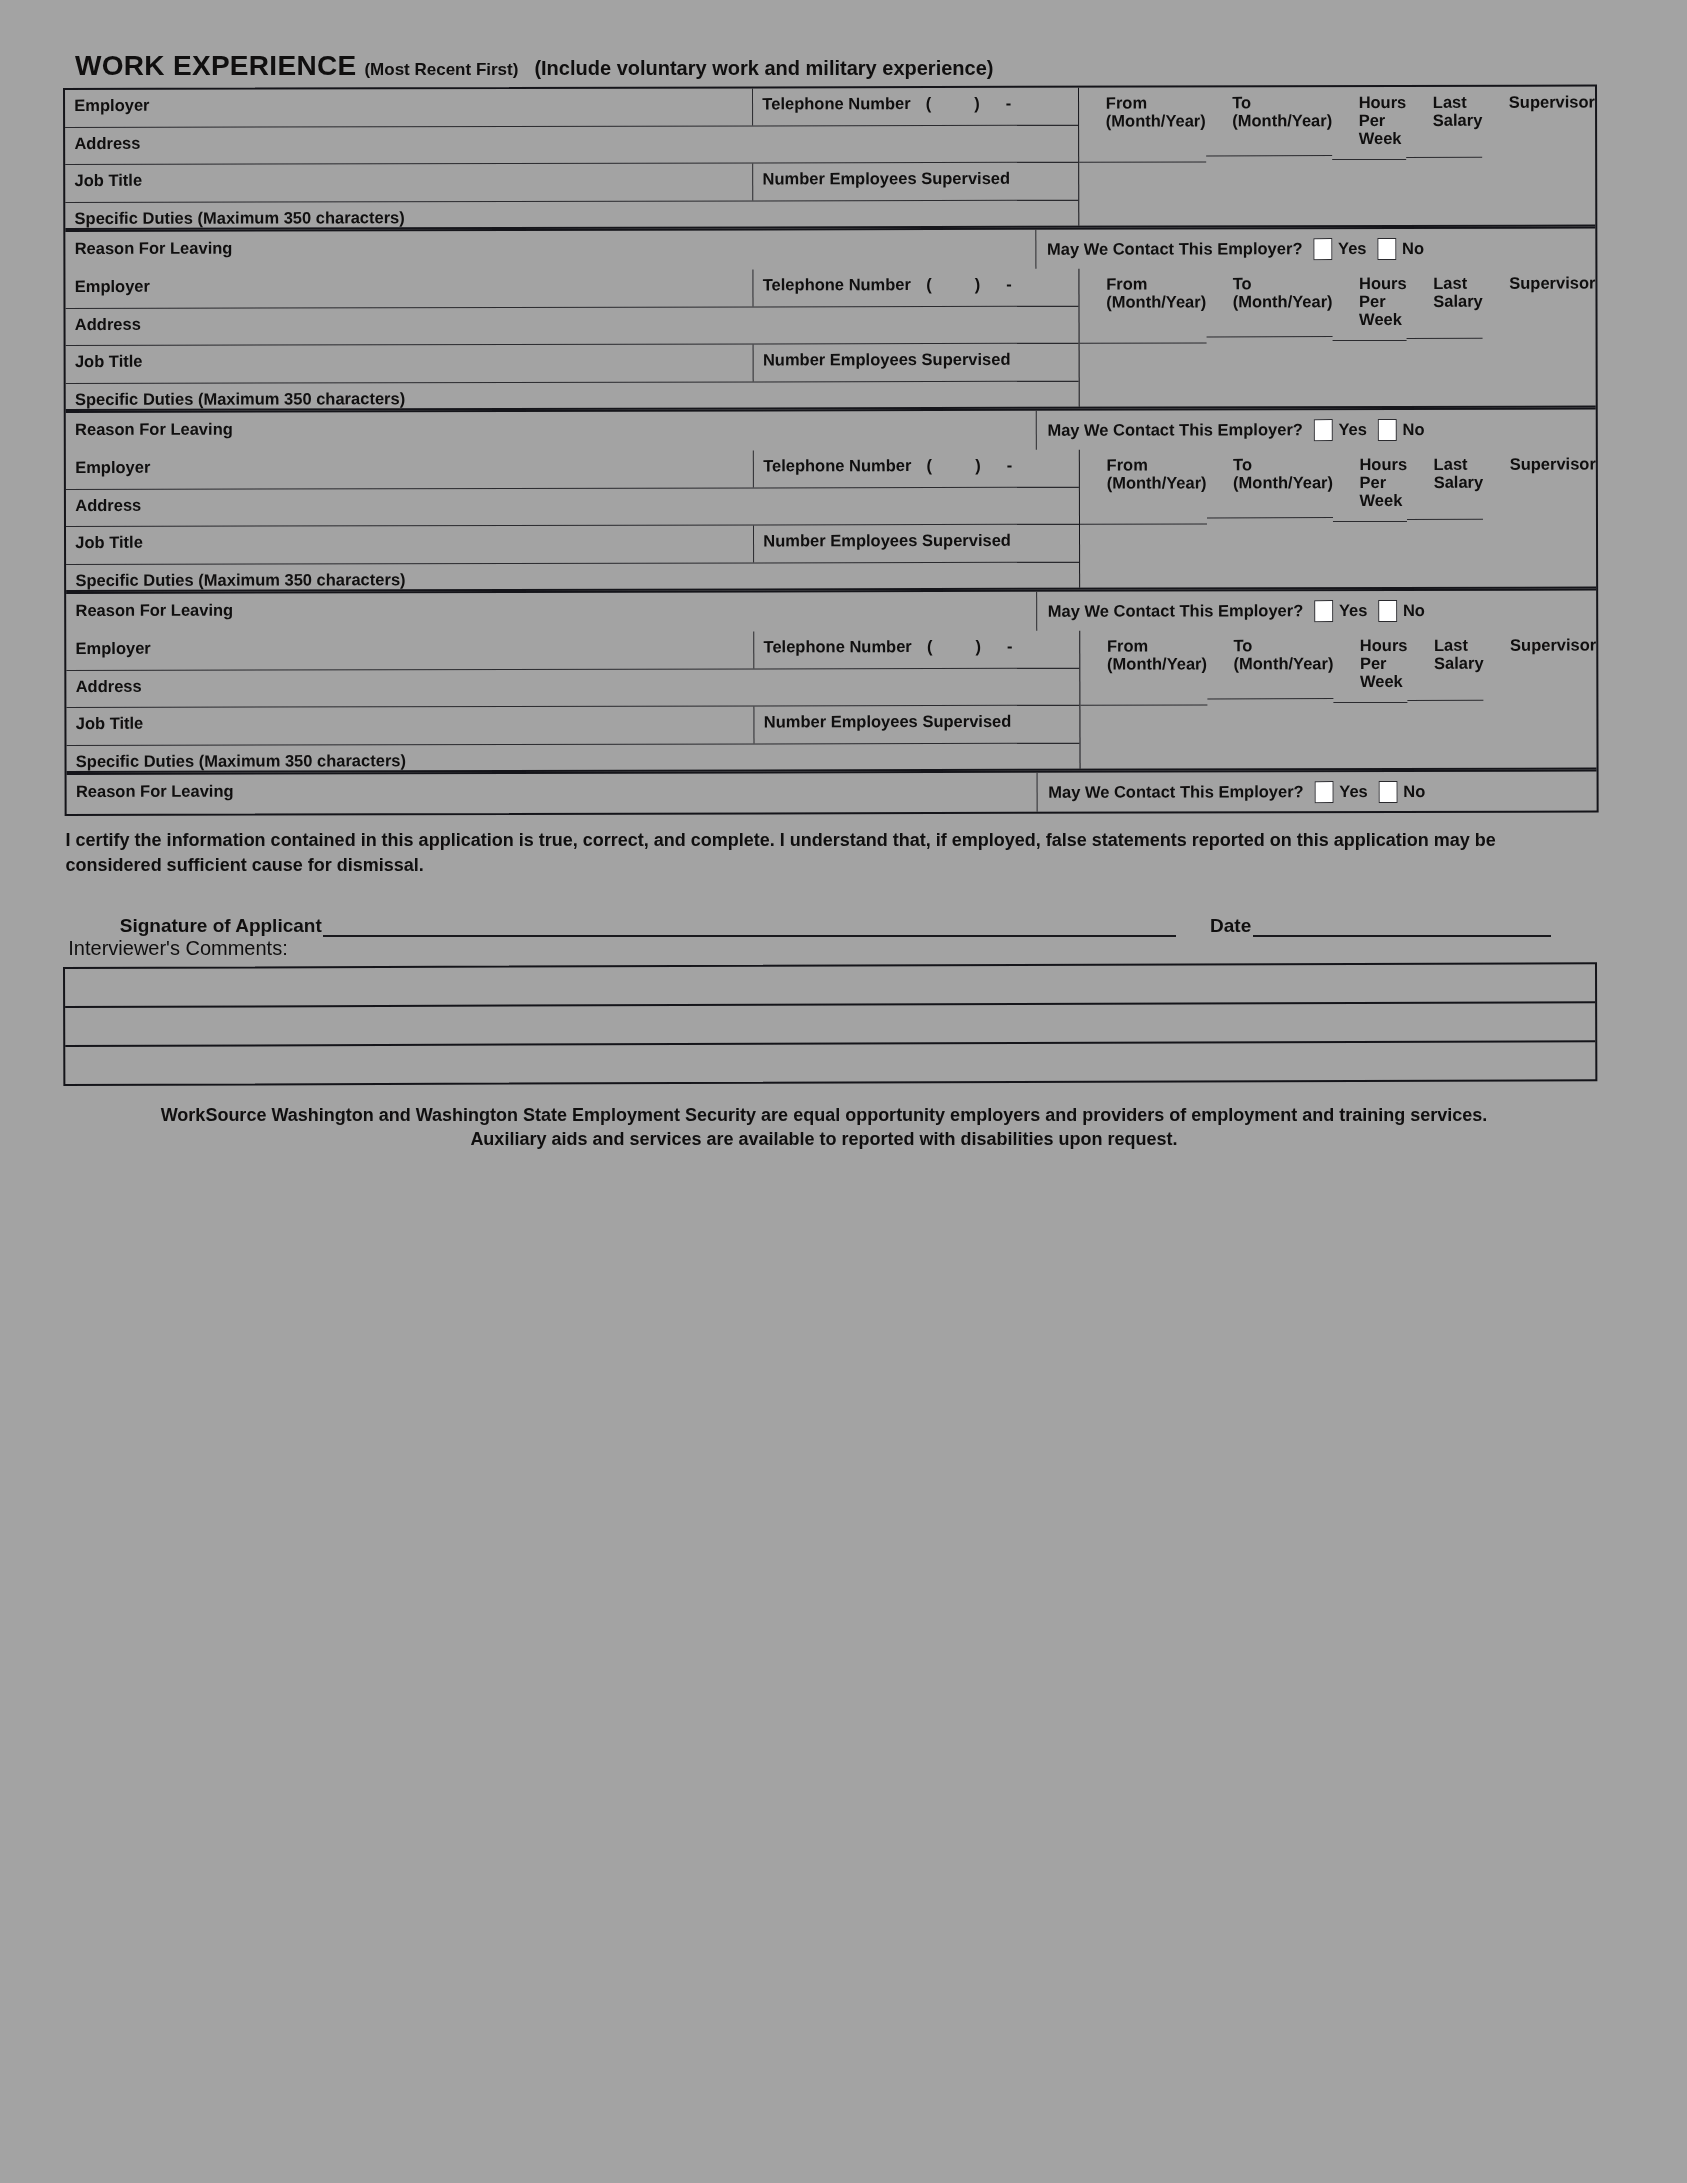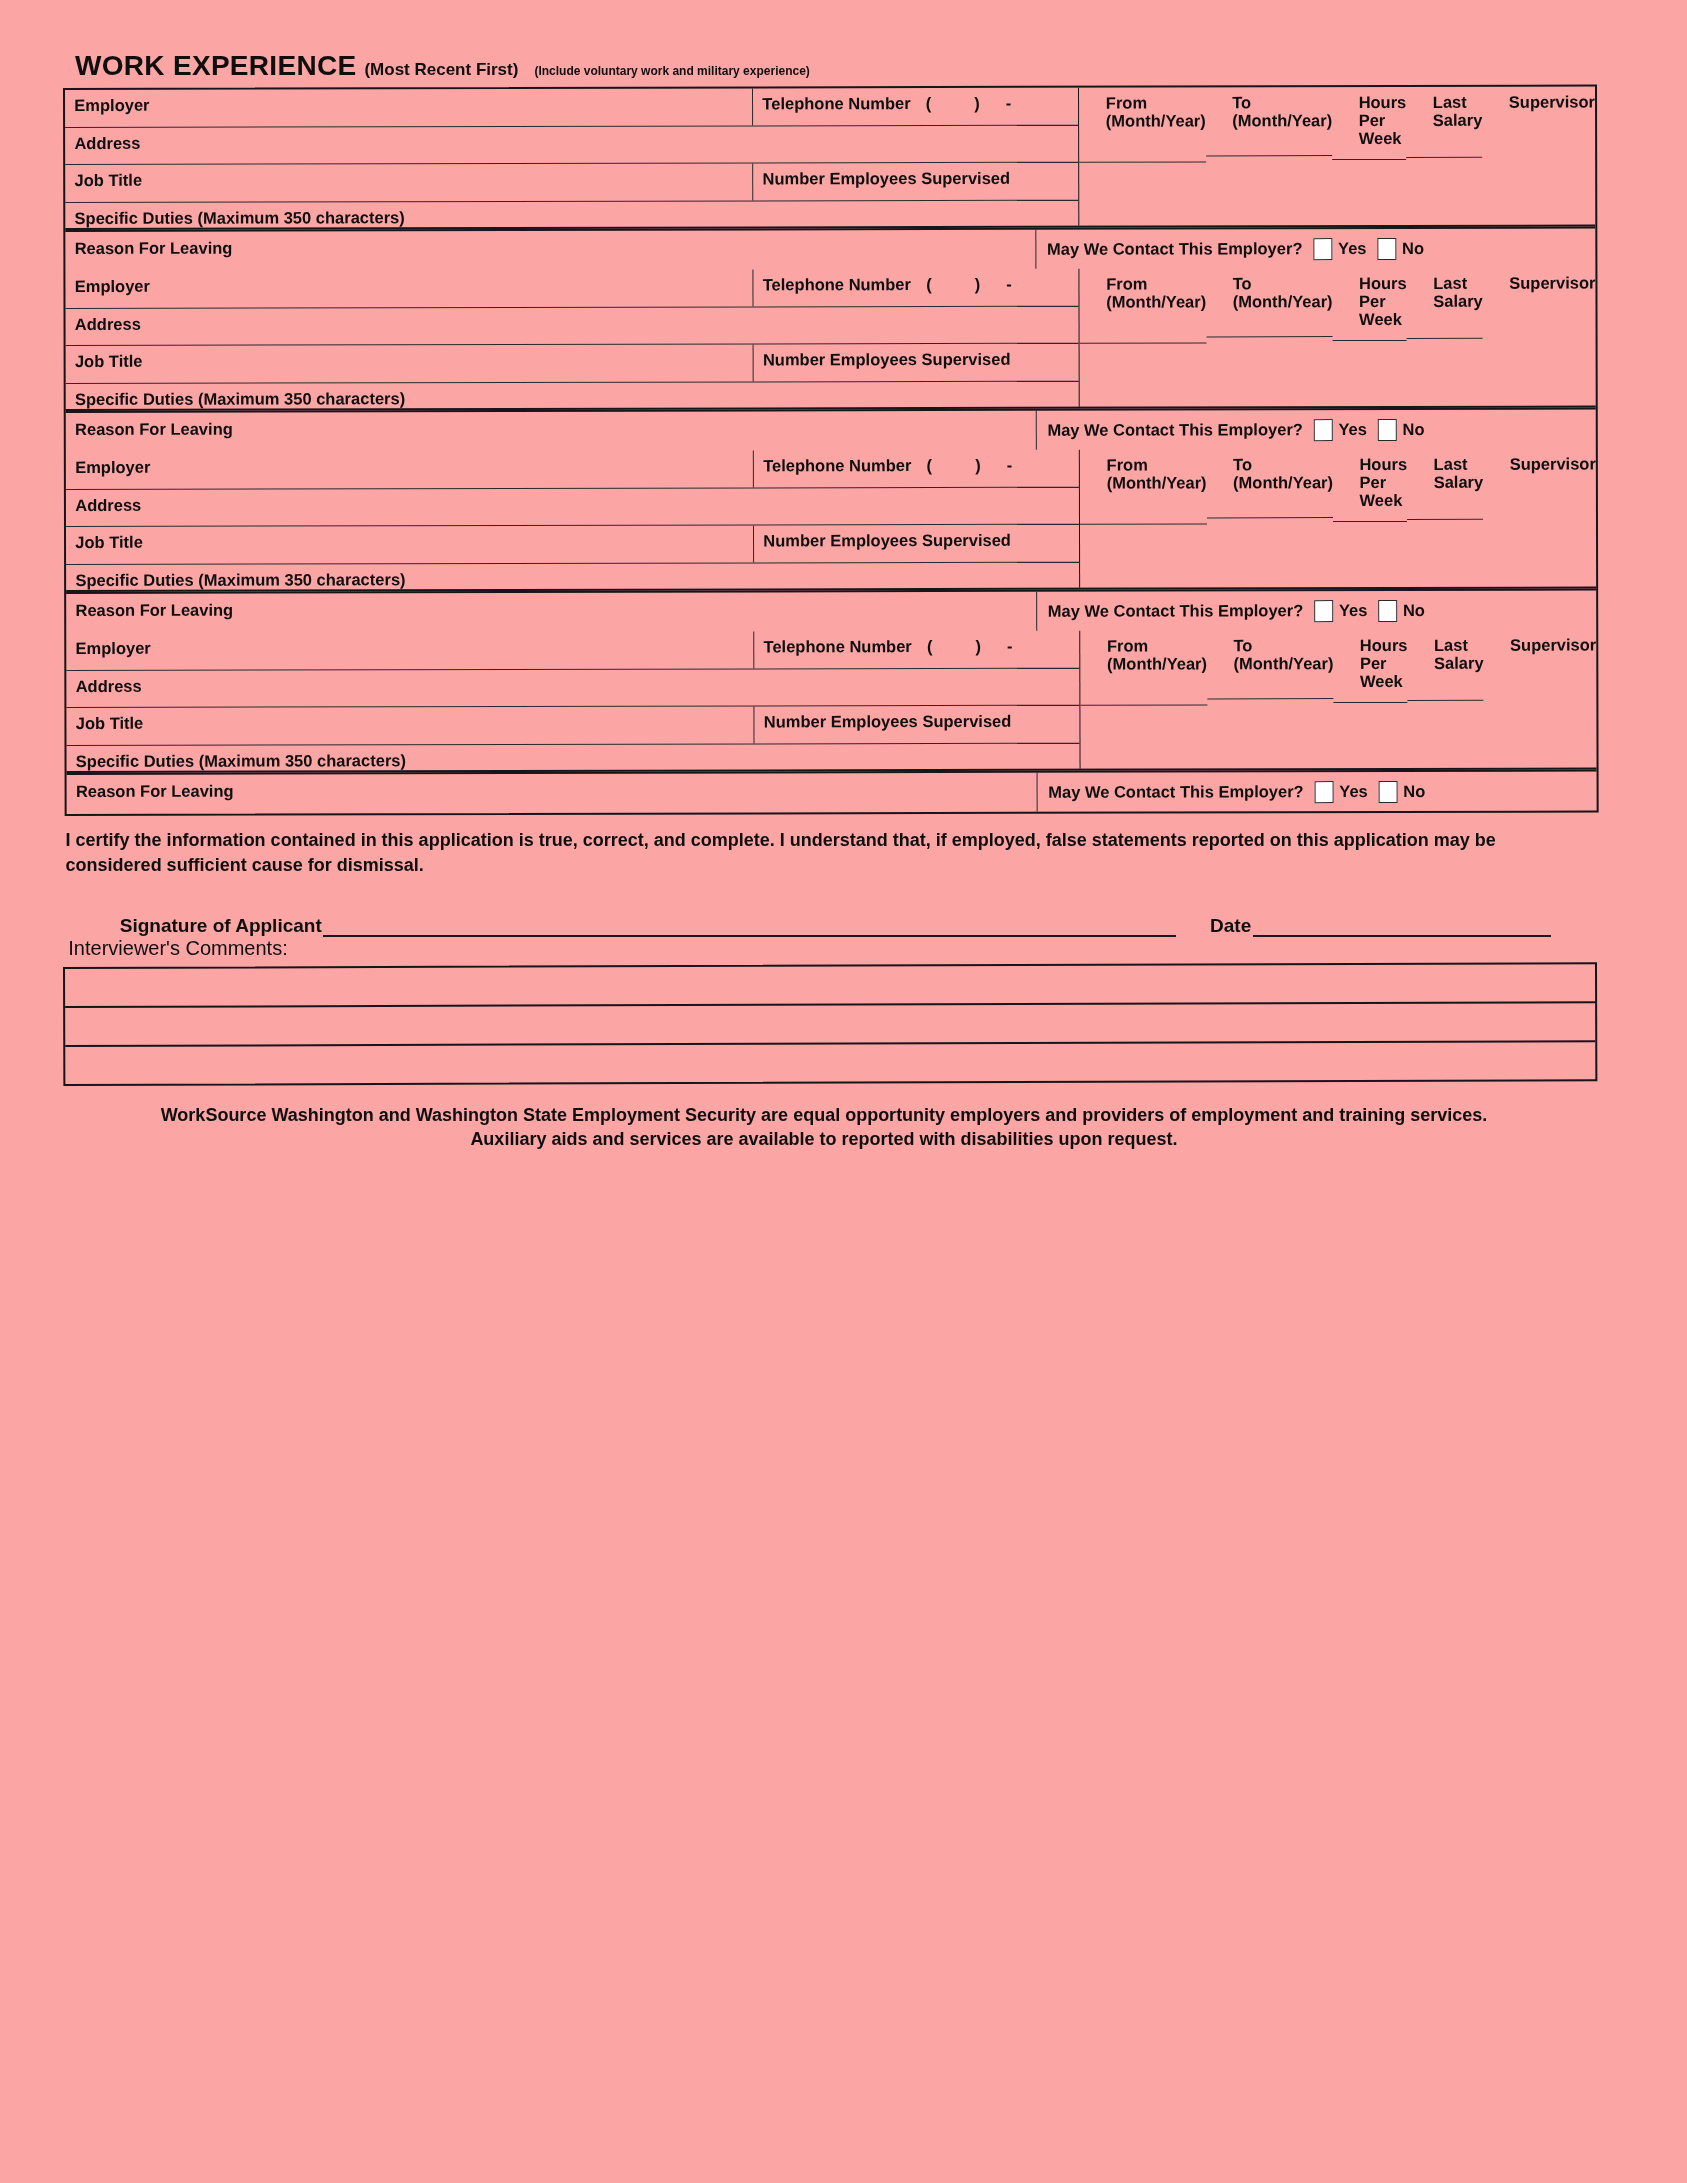--- a/index.html
+++ b/index.html
@@ -15,21 +15,21 @@
     position: relative;
     overflow: hidden;
   }
 
   
   .page {
     position: absolute;
     left: 0; top: 0;
     width: 1687px;
     height: 2183px;
-    background: #fca5a5;
+    background: #a3a3a3;
   }
 
   .content {
     position: absolute;
     left: 63px;
     top: 26.5px;
     width: 1535px;
   }
 
   
@@ -45,21 +45,21 @@
     font-weight: bold;
     letter-spacing: 0.3px;
   }
   .hdr-sub1 {
     font-size: 17px;
     font-weight: bold;
     margin-left: 8px;
     margin-top: 33px;
   }
   .hdr-sub2 {
-    font-size: 12px;
+    font-size: 20px;
     font-weight: bold;
     margin-left: 16px;
   }
 
   
   .we-table {
     border: 2px solid #15151a;
     border-bottom: 2.6px solid #15151a;
     width: 1534px;
     box-sizing: border-box;

